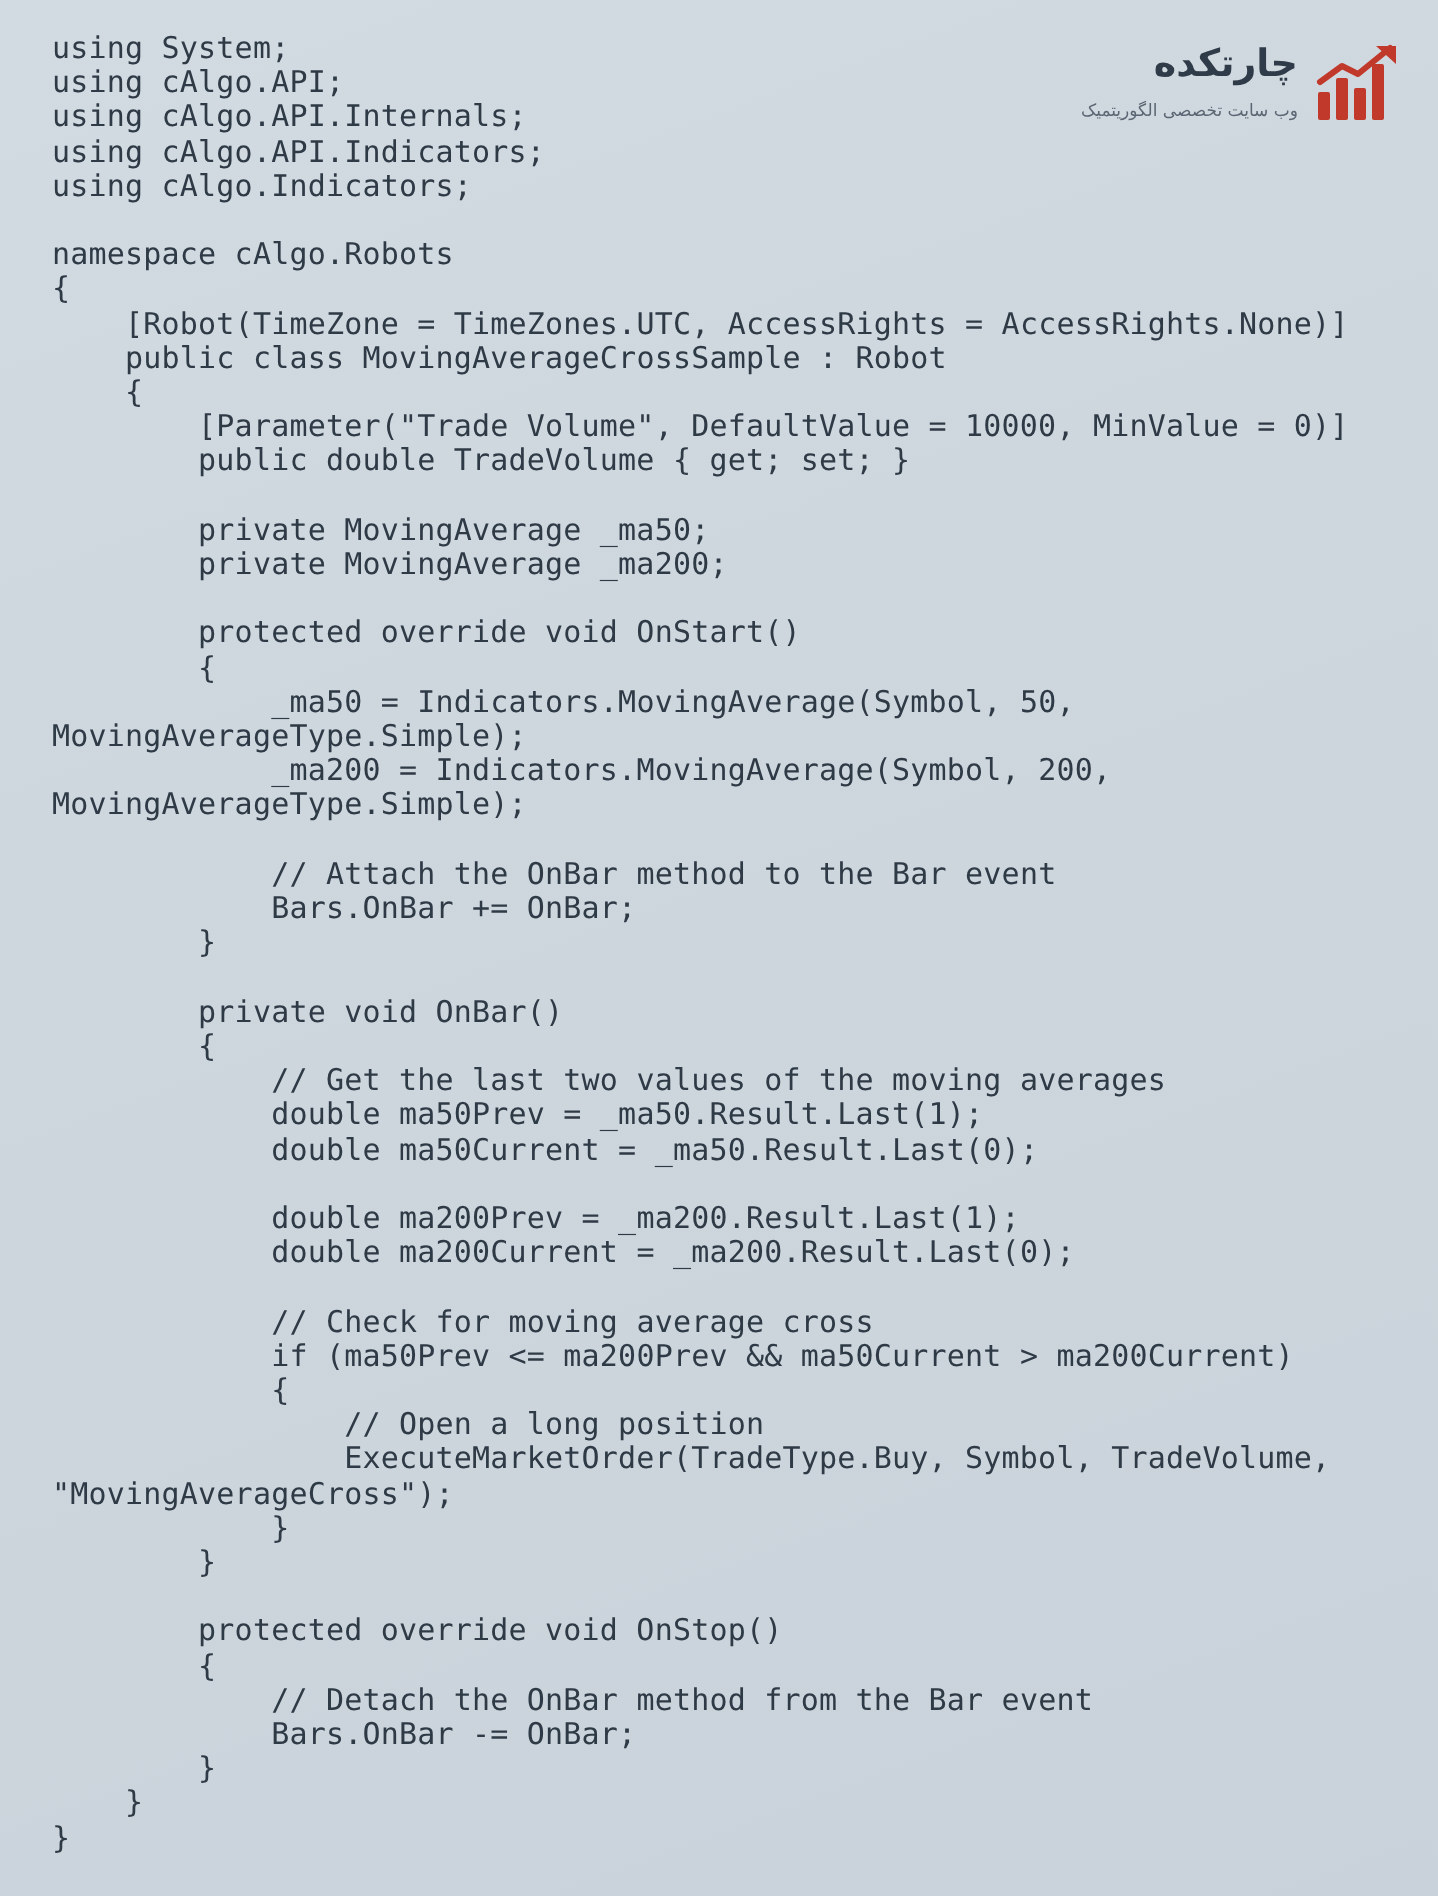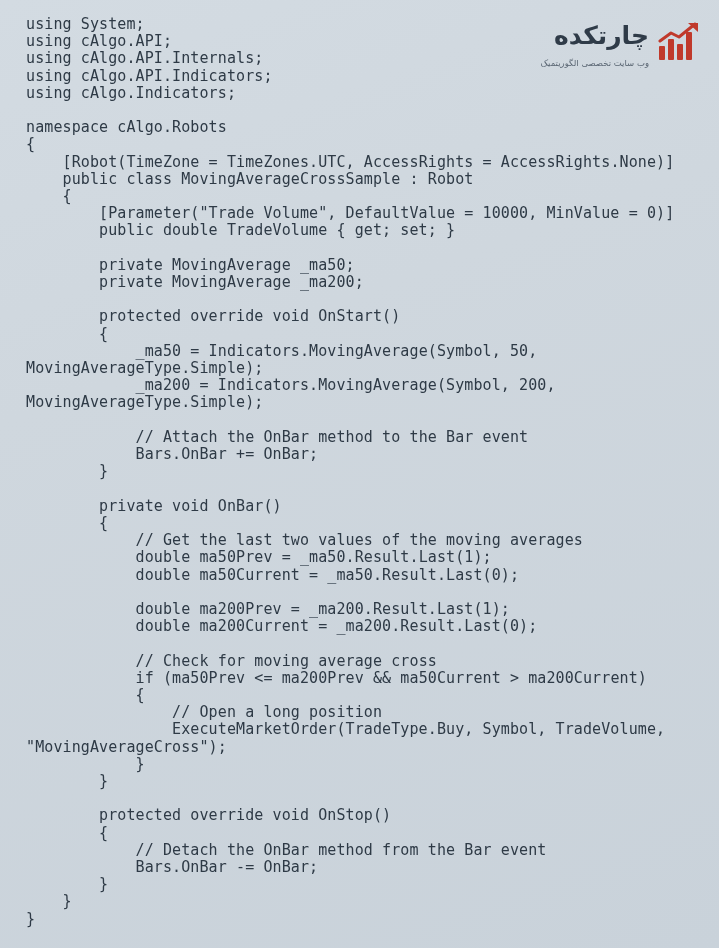--- a/index.html
+++ b/index.html
@@ -28,21 +28,21 @@
     display: flex;
     align-items: flex-start;
     gap: 8px;
   }
   .logo-text {
     text-align: right;
     font-family: "DejaVu Sans", "Liberation Sans", sans-serif;
     direction: rtl;
   }
   .logo-title {
-    font-size: 25px;
+    font-size: 19px;
     font-weight: bold;
     color: #2f3b48;
     line-height: 1.1;
   }
   .logo-sub {
     font-size: 8.5px;
     color: #5a6673;
     line-height: 1.2;
     margin-top: 8px;
     letter-spacing: 0.2px;

